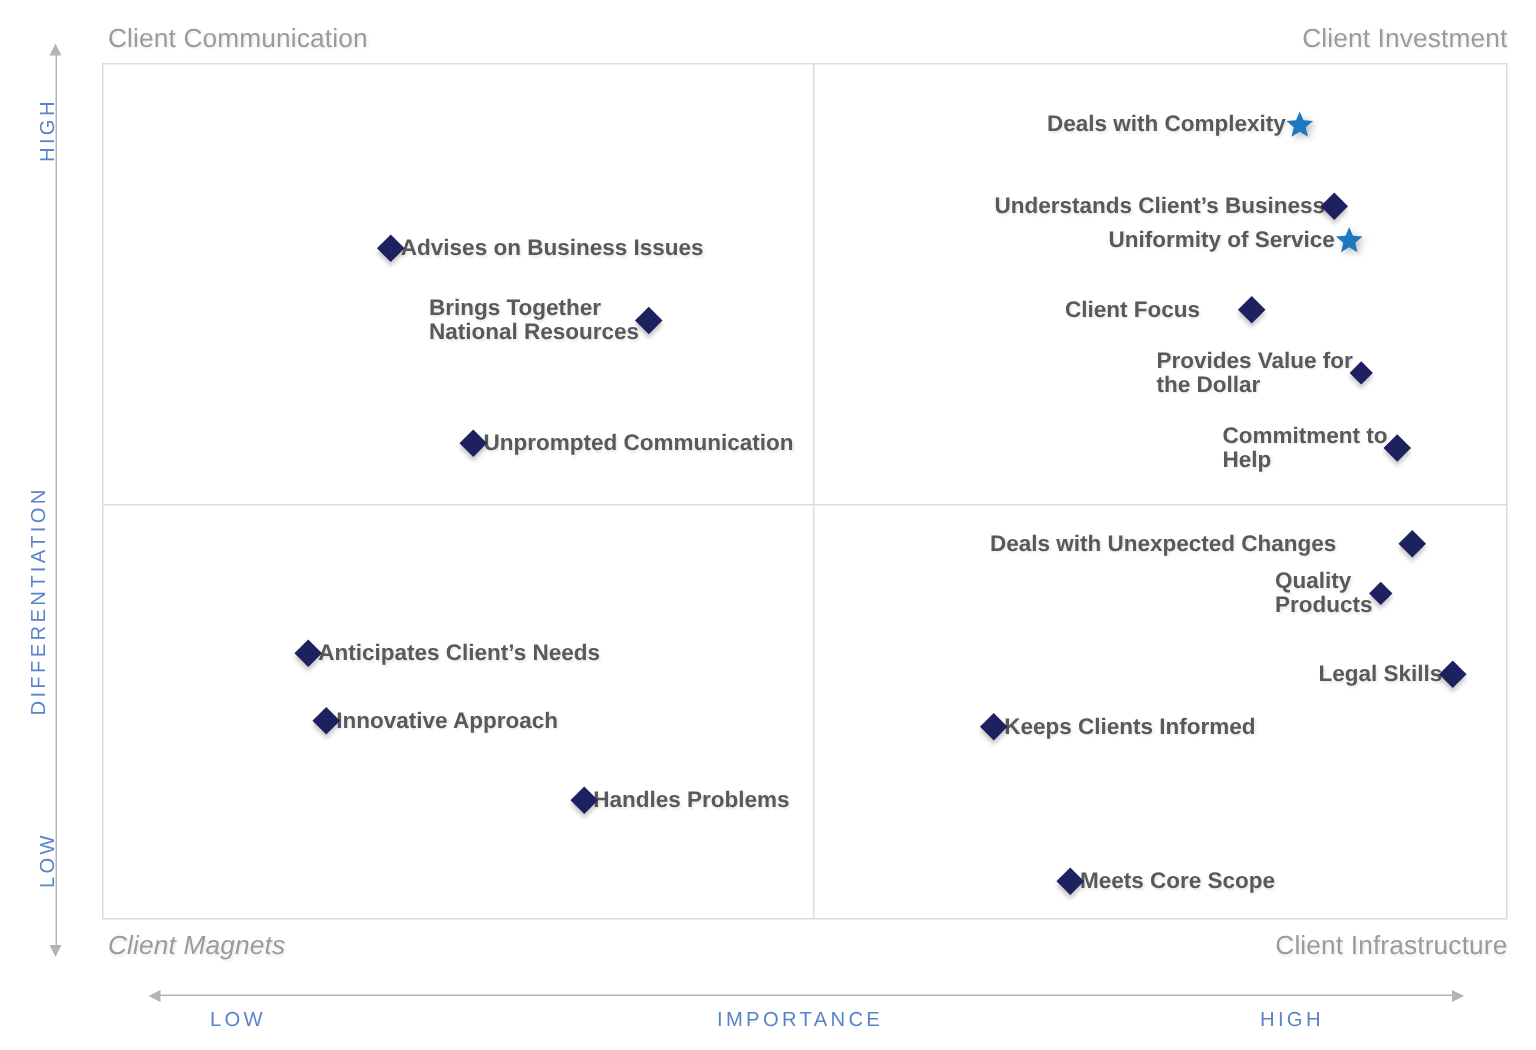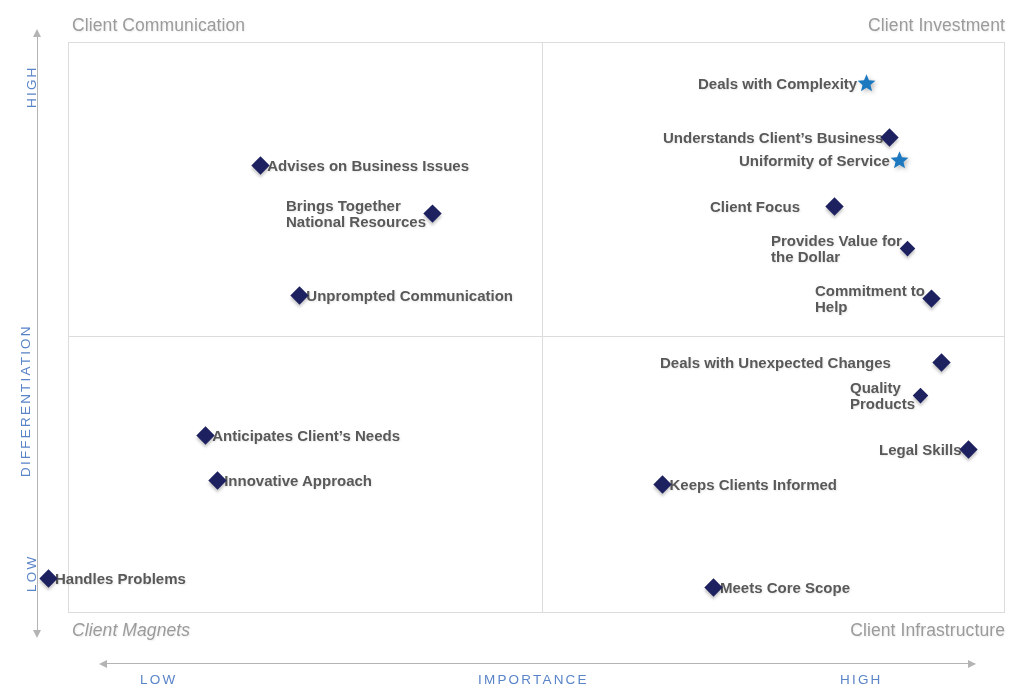--- a/index.html
+++ b/index.html
@@ -223,41 +223,41 @@
         <span class="point-label">Commitment to<br>Help</span>
       </div>
       <div class="point label-left" style="top: 166px; transform: translateY(-50%); left: 0px; width: 436px; justify-content: flex-end;">
         <span class="marker marker-diamond"></span>
         <span class="point-label">Advises on Business Issues</span>
       </div>
       <div class="point label-right" style="top: 214px; transform: translateY(-50%); left: 278px; justify-content: flex-start;">
         <span class="marker marker-diamond"></span>
         <span class="point-label">Brings Together<br>National Resources</span>
       </div>
-      <div class="point label-left" style="top: 296px; transform: translateY(-50%); left: 0px; width: 480px; justify-content: flex-end;">
+      <div class="point label-left" style="top: 296px; transform: translateY(-50%); left: 16px; width: 480px; justify-content: flex-end;">
         <span class="marker marker-diamond"></span>
         <span class="point-label">Unprompted Communication</span>
       </div>
       <div class="point label-right" style="top: 363px; transform: translateY(-50%); left: 652px; justify-content: flex-start; gap: 44px;">
         <span class="marker marker-diamond"></span>
         <span class="point-label">Deals with Unexpected Changes</span>
       </div>
       <div class="point label-right" style="top: 396px; transform: translateY(-50%); left: 842px; justify-content: flex-start;">
         <span class="marker marker-diamond sm"></span>
         <span class="point-label">Quality<br>Products</span>
       </div>
       <div class="point label-right" style="top: 450px; transform: translateY(-50%); left: 871px; justify-content: flex-start;">
         <span class="marker marker-diamond"></span>
         <span class="point-label">Legal Skills</span>
       </div>
       <div class="point label-left" style="top: 485px; transform: translateY(-50%); left: 0px; width: 804px; justify-content: flex-end;">
         <span class="marker marker-diamond"></span>
         <span class="point-label">Keeps Clients Informed</span>
       </div>
-      <div class="point label-left" style="top: 534px; transform: translateY(-50%); left: 0px; width: 834px; justify-content: flex-start; margin-top: 45px;">
+      <div class="point label-left" style="top: 534px; transform: translateY(-50%); left: 0px; width: 834px; justify-content: center;">
         <span class="marker marker-diamond"></span>
         <span class="point-label">Handles Problems</span>
       </div>
       <div class="point label-left" style="top: 588px; transform: translateY(-50%); left: 4px; width: 813px; justify-content: flex-end;">
         <span class="marker marker-diamond"></span>
         <span class="point-label">Meets Core Scope</span>
       </div>
       <div class="point label-left" style="top: 436px; transform: translateY(-50%); left: 0px; width: 367px; justify-content: flex-end; align-items: center;">
         <span class="marker marker-diamond"></span>
         <span class="point-label">Anticipates Client’s Needs</span>

